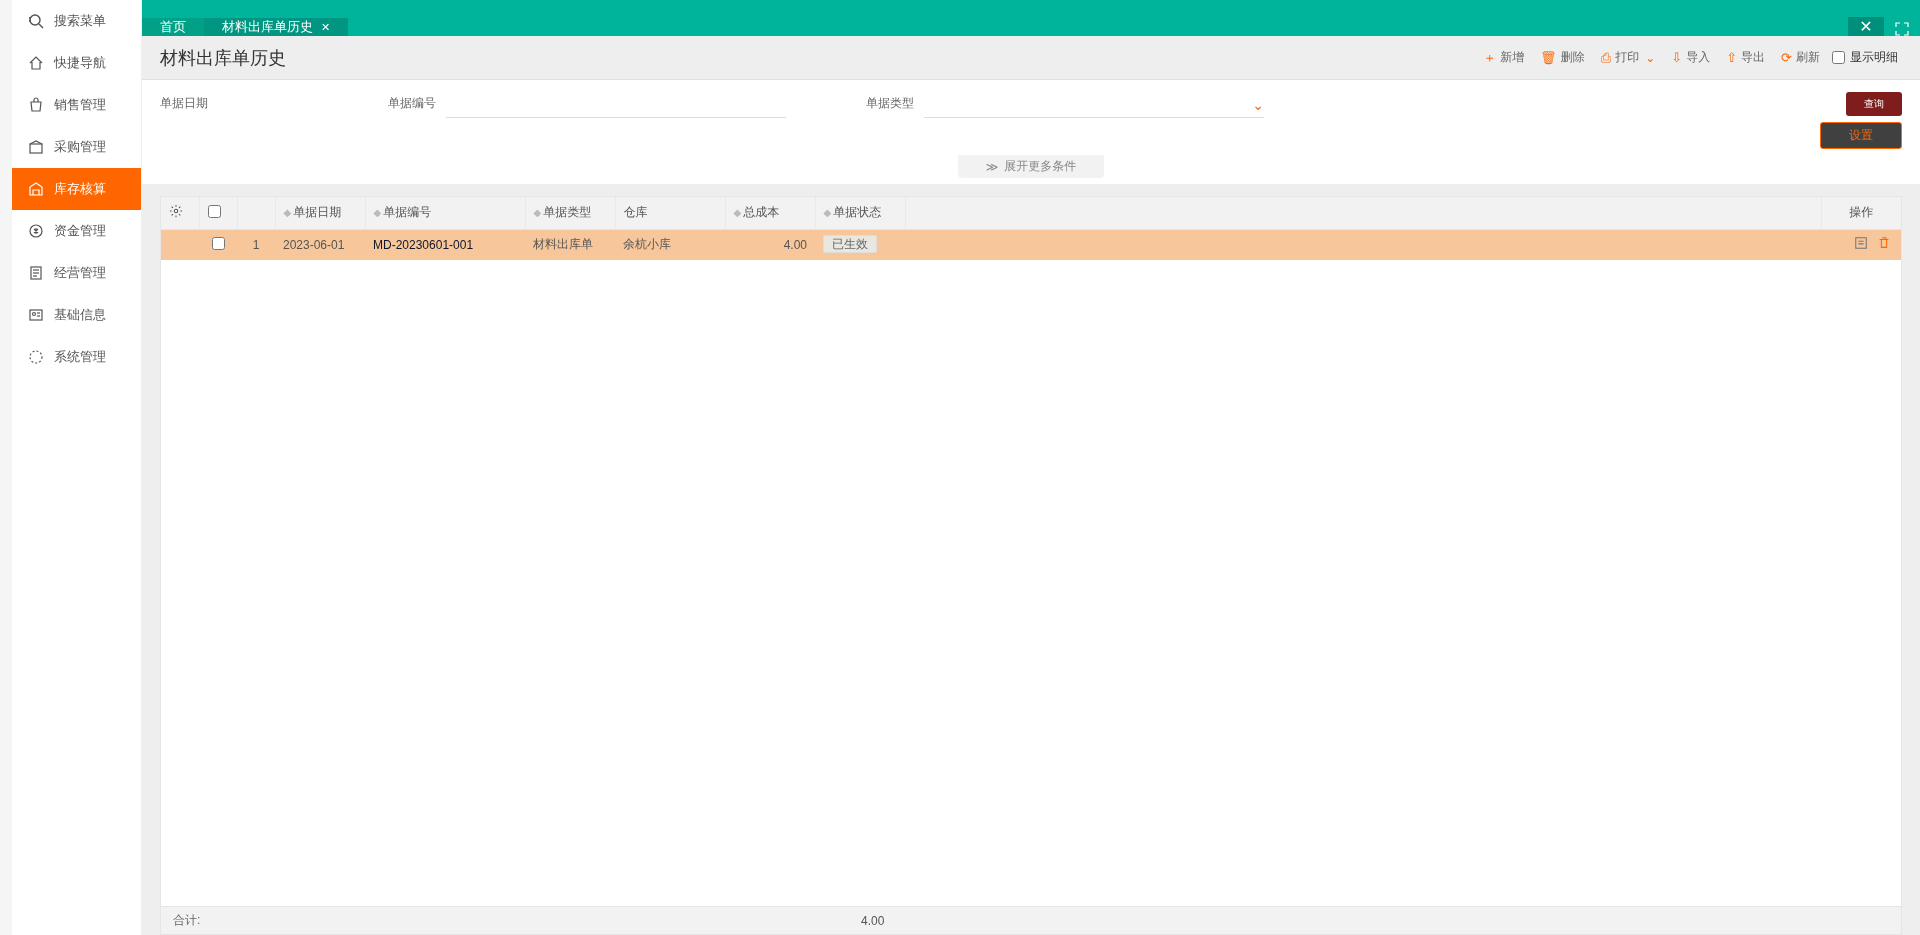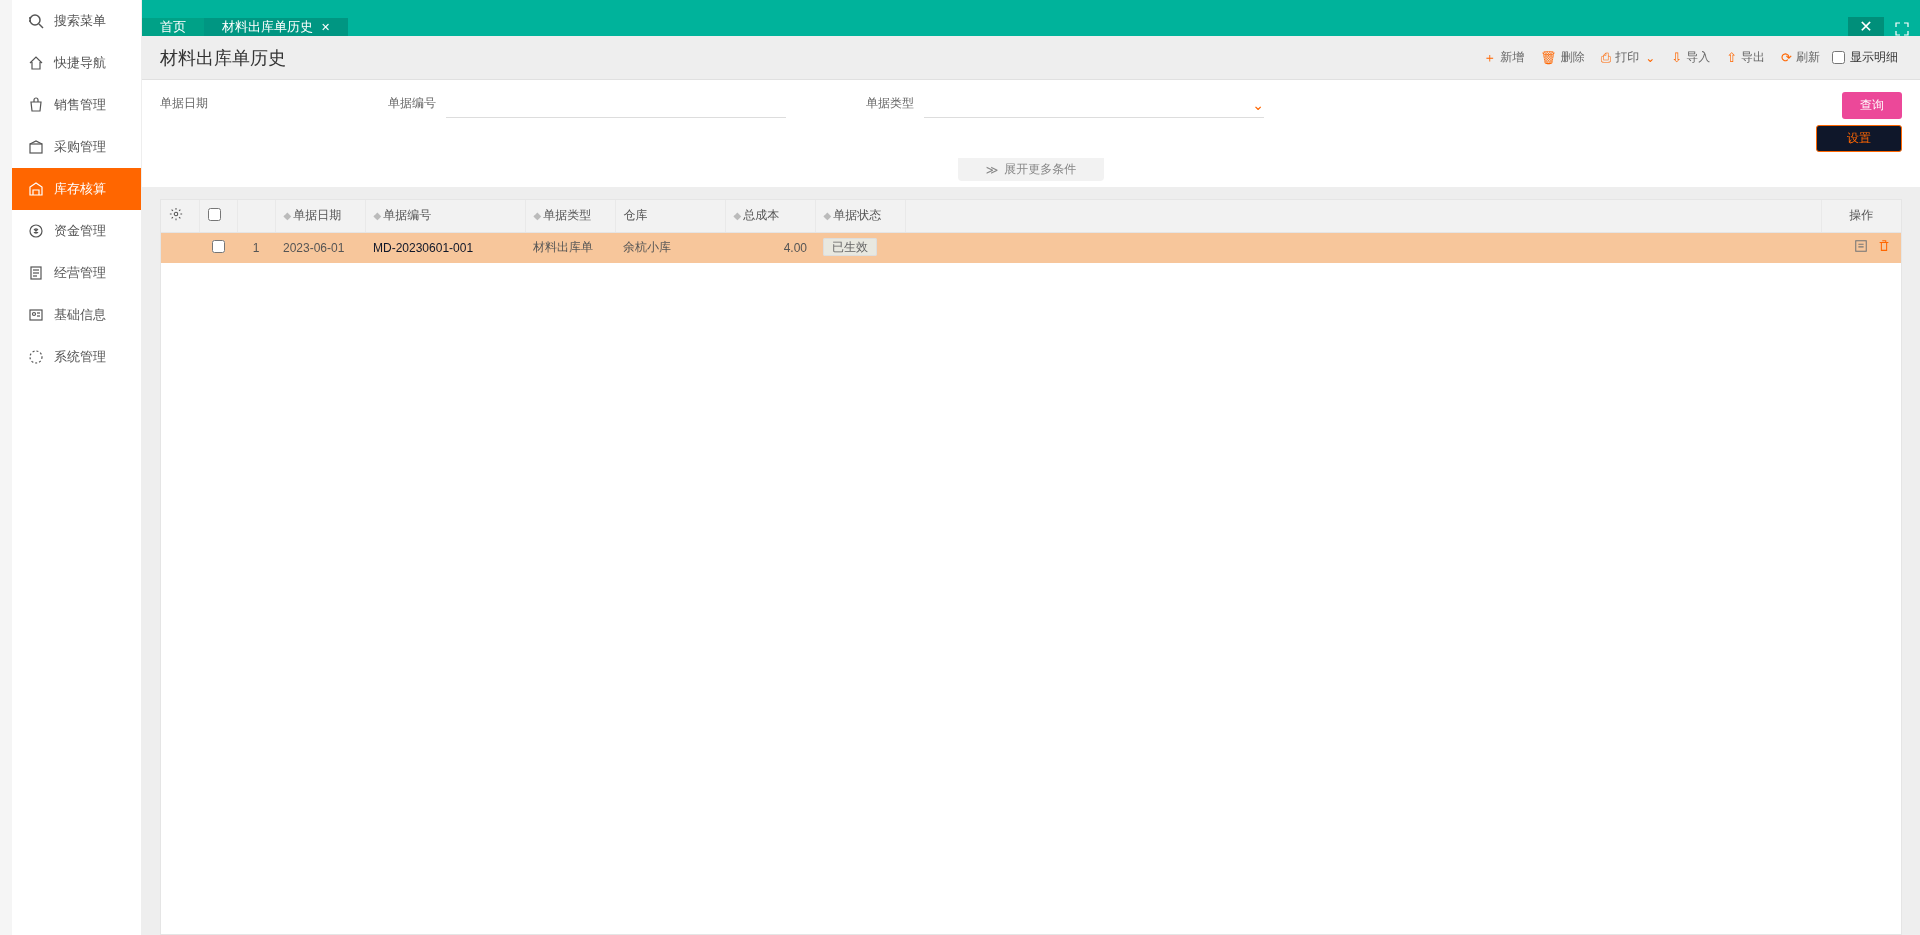--- a/index.html
+++ b/index.html
@@ -40,22 +40,22 @@
 .filter-block { display: flex; align-items: flex-start; gap: 10px; }
 .filter-label { color: #666; font-size: 12px; line-height: 22px; }
 .date-ops { display: flex; flex-direction: column; }
 .date-ops-row { display: flex; align-items: center; gap: 6px; }
 .date-pill { padding: 2px 8px; border-radius: 9px; font-size: 12px; color: #666; cursor: pointer; }
 .date-pill.active { background: #ff6600; color: #fff; }
 .date-range { color: #888; font-size: 12px; margin-top: 4px; }
 .filter-input { width: 340px; height: 26px; border: none; border-bottom: 1px solid #ddd; background: transparent; font-size: 12px; padding: 0 4px; }
 .filter-select { width: 340px; height: 26px; border: none; border-bottom: 1px solid #ddd; display: flex; align-items: center; justify-content: flex-end; color: #ff6600; cursor: pointer; }
 .filter-actions { display: flex; flex-direction: column; gap: 6px; margin-left: auto; }
-.btn-primary { background: #ec4899; color: #fff; border: none; border-radius: 3px; padding: 5px 18px; font-size: 12px; cursor: pointer; margin-left: 26px; }
-.btn-outline { background: #0f172a; color: #ff6600; border: 1px solid #ff6600; border-radius: 3px; padding: 4px 18px; font-size: 12px; cursor: pointer; }
+.btn-primary { background: #7f1d1d; color: #fff; border: none; border-radius: 3px; padding: 5px 18px; font-size: 10px; cursor: pointer; margin-left: 26px; }
+.btn-outline { background: #404040; color: #ff6600; border: 1px solid #ff6600; border-radius: 3px; padding: 4px 18px; font-size: 12px; cursor: pointer; }
 .expand-row { display: flex; justify-content: center; padding: 6px 0; }
 .expand-btn { background: #f2f2f2; padding: 3px 28px; border-radius: 0 0 4px 4px; color: #888; font-size: 12px; cursor: pointer; display: flex; align-items: center; gap: 6px; }
 
 
 .table-zone { background: #fff; margin: 12px 18px 0 18px; border: 1px solid #e5e5e5; flex: 1; display: flex; flex-direction: column; min-height: 0; }
 .tbl { width: 100%; border-collapse: collapse; table-layout: fixed; }
 .tbl thead th { background: #f2f2f2; height: 32px; border-bottom: 1px solid #e5e5e5; border-right: 1px solid #e9e9e9; font-weight: normal; font-size: 12px; color: #555; padding: 0 8px; text-align: left; position: relative; }
 .tbl thead th:last-child { border-right: none; }
 .sort-icon { color: #bbb; font-size: 10px; margin-right: 2px; }
 .tbl tbody td { height: 30px; padding: 0 8px; font-size: 12px; color: #555; }
@@ -327,16 +327,20 @@
                 <span class="op-icon del">
                   <svg width="14" height="14" viewBox="0 0 16 16" fill="none" stroke="currentColor" stroke-width="1.2">
                       <path d="M3 4 H13 M5 4 V13 H11 V4 M6 2 H10 V4"></path>
                     </svg>
                 </span>
               </td>
             </tr>
           </tbody>
         </table>
       </div>
+      <div class="sum-row">
+        <span class="lbl">合计:</span>
+        <span class="val" style="margin-left:180px">4.00</span>
+      </div>
     </div>
 
   </div>
 </div>
 
 </body></html>

